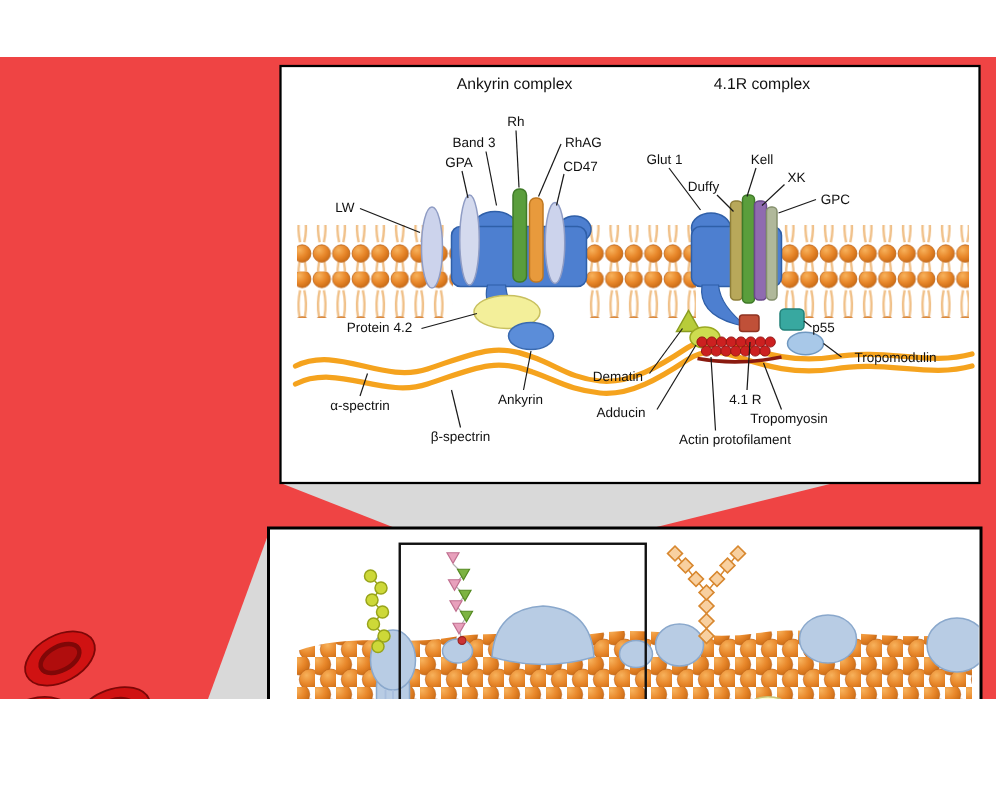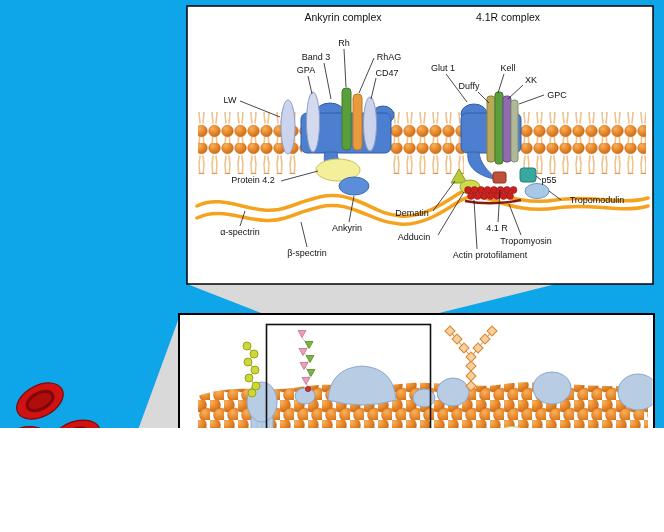--- a/index.html
+++ b/index.html
@@ -1,16 +1,16 @@
 <!DOCTYPE html>
 <html><head>
 <meta charset="utf-8">
 <style>
   html,body{margin:0;padding:0;background:#fff;}
-  .stage{position:relative;width:664px;height:428px;background:#0ea5e9;overflow:hidden;}
+  .stage{position:relative;width:664px;height:428px;background:#ef4444;overflow:hidden;margin-top:38px;}
   svg{display:block;}
   text{font-family:"Liberation Sans","DejaVu Sans",sans-serif;font-size:9px;fill:#111;}
   .title{font-size:10.5px;}
   .leader{stroke:#1a1a1a;stroke-width:0.8;}
 </style>
 </head>
 <body>
 
 <div class="stage">
 <svg width="664" height="532" viewBox="0 0 664 532">

